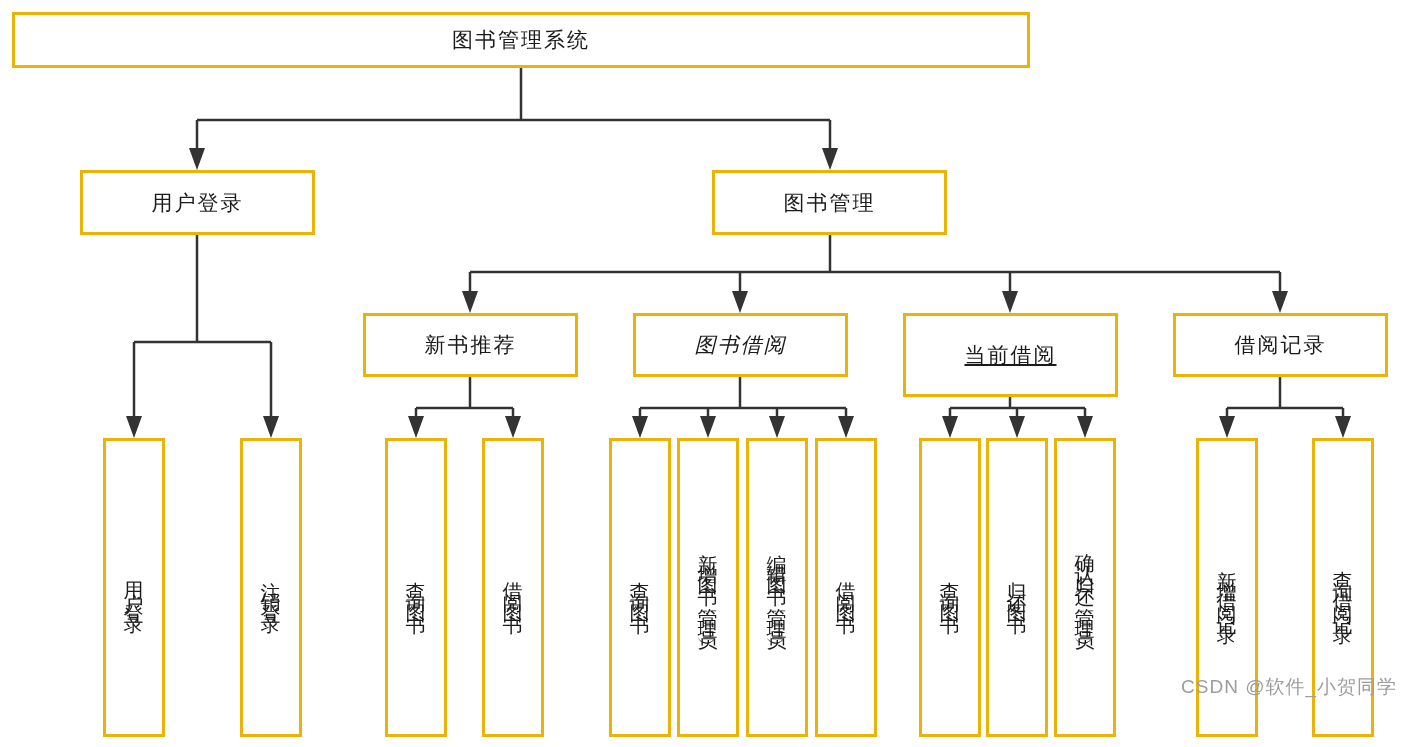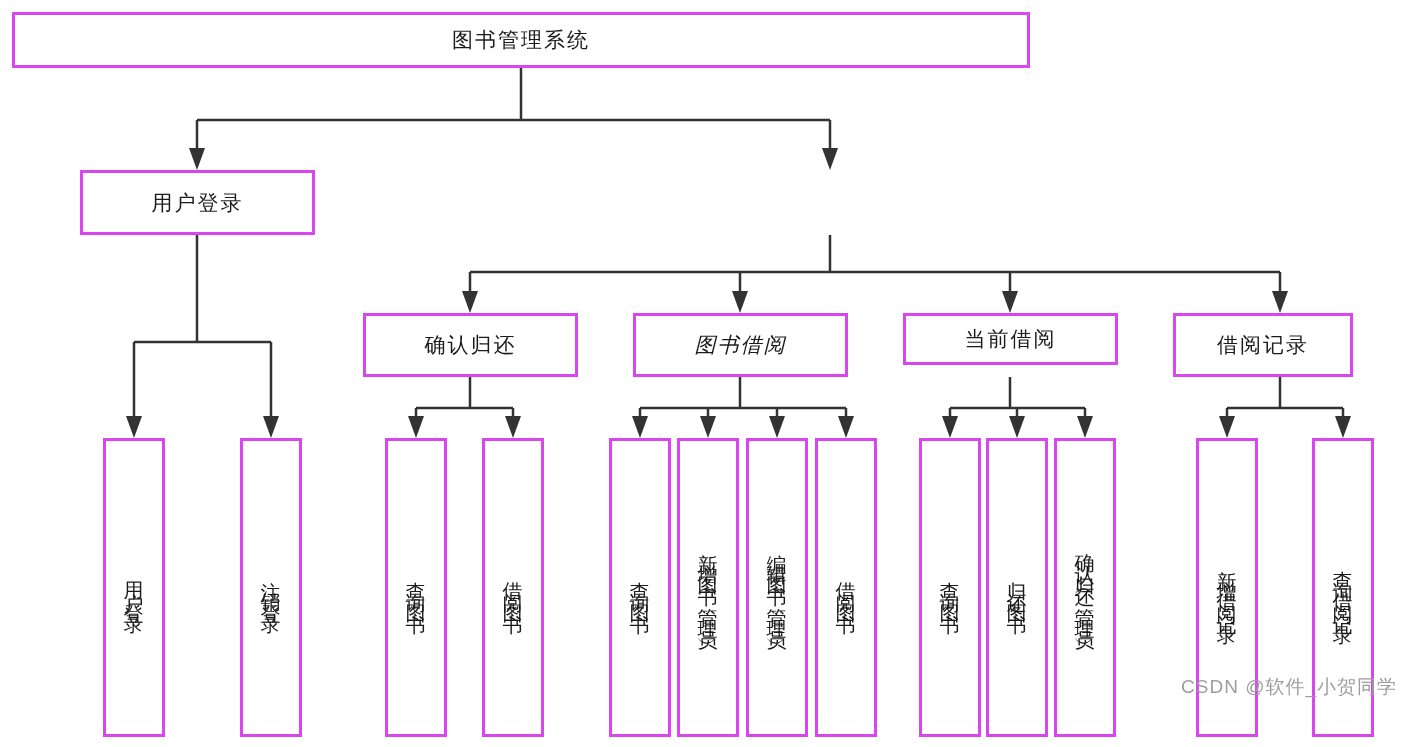--- a/index.html
+++ b/index.html
@@ -7,21 +7,21 @@
     position:relative;
     width:1405px;height:747px;
     background:#ffffff;
     font-family:"Liberation Sans", sans-serif;
     overflow:hidden;
   }
   svg.connectors{position:absolute;left:0;top:0;z-index:1;}
   .node{
     position:absolute;
     box-sizing:border-box;
-    border:3px solid #d946ef;
+    border:3px solid #eab308;
     background:#ffffff;
     display:flex;
     align-items:center;
     justify-content:center;
     color:#1b1b1b;
     z-index:2;
   }
   .h-node{
     font-size:21px;
     letter-spacing:2px;
@@ -125,25 +125,26 @@
       <polygon points="1009,416 1025,416 1017,438"></polygon>
       <polygon points="1077,416 1093,416 1085,438"></polygon>
       <polygon points="1219,416 1235,416 1227,438"></polygon>
       <polygon points="1335,416 1351,416 1343,438"></polygon>
     </g>
   </svg>
 
   <div class="node h-node" style="left:12px;top:12px;width:1018px;height:56px;">图书管理系统</div>
 
   <div class="node h-node" style="left:80px;top:170px;width:235px;height:65px;">用户登录</div>
+  <div class="node h-node" style="left:712px;top:170px;width:235px;height:65px;">图书管理</div>
 
-  <div class="node h-node" style="left:363px;top:313px;width:215px;height:64px;">确认归还</div>
+  <div class="node h-node" style="left:363px;top:313px;width:215px;height:64px;">新书推荐</div>
   <div class="node h-node" style="left:633px;top:313px;width:215px;height:64px;font-style:italic;">图书借阅</div>
-  <div class="node h-node" style="left:903px;top:313px;width:215px;height:52px;">当前借阅</div>
-  <div class="node h-node" style="left:1173px;top:313px;width:180px;height:64px;">借阅记录</div>
+  <div class="node h-node" style="left:903px;top:313px;width:215px;height:84px;text-decoration:underline;">当前借阅</div>
+  <div class="node h-node" style="left:1173px;top:313px;width:215px;height:64px;">借阅记录</div>
 
   <div class="node v-node" style="left:103px;top:438px;width:62px;height:299px;">用户登录</div>
   <div class="node v-node" style="left:240px;top:438px;width:62px;height:299px;">注销登录</div>
 
   <div class="node v-node" style="left:385px;top:438px;width:62px;height:299px;">查询图书</div>
   <div class="node v-node" style="left:482px;top:438px;width:62px;height:299px;">借阅图书</div>
 
   <div class="node v-node" style="left:609px;top:438px;width:62px;height:299px;">查询图书</div>
   <div class="node v-node" style="left:677px;top:438px;width:62px;height:299px;">新增图书（管理员）</div>
   <div class="node v-node" style="left:746px;top:438px;width:62px;height:299px;">编辑图书（管理员）</div>

